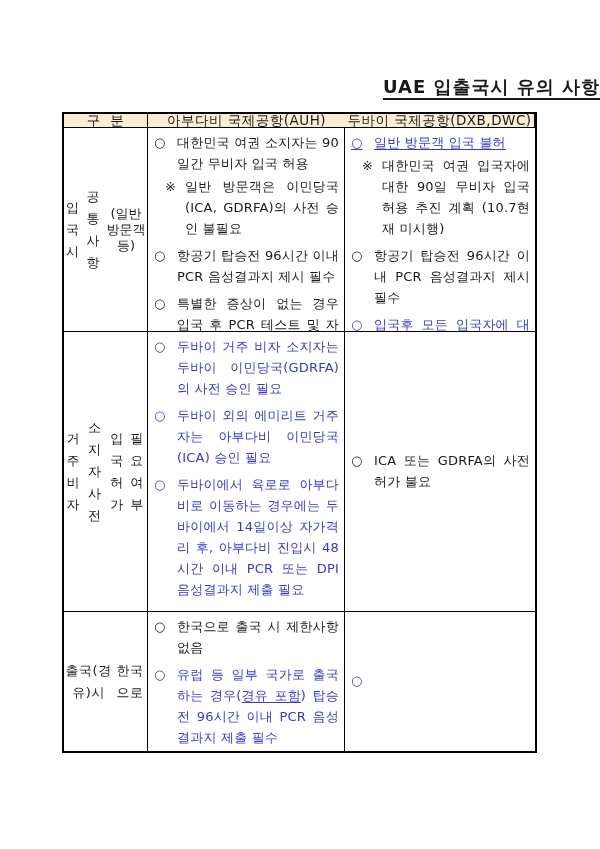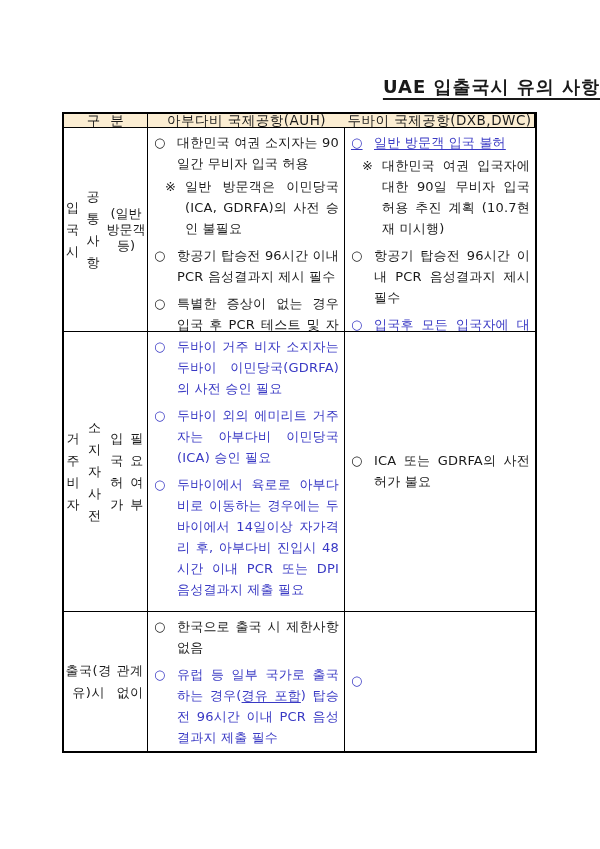--- a/index.html
+++ b/index.html
@@ -162,21 +162,21 @@
           <div class="item">
             <span class="marker">○</span>
             <span class="txt"><span class="">ICA 또는 GDRFA의 사전 허가 불요</span></span>
           </div>
         </div>
     </div>
 
     <div class="trow r3 last-row">
       <div class="cell cat">
           <div class="cat-line">출국(경유)시</div>
-          <div class="cat-line">관계없이</div>
+          <div class="cat-line">한국으로</div>
         </div>
       <div class="cell content">
           <div class="item">
             <span class="marker">○</span>
             <span class="txt"><span class="">한국으로 출국 시 제한사항 없음</span></span>
           </div>
           <div class="item blue">
             <span class="marker">○</span>
             <span class="txt"><span class="">유럽 등 일부 국가로 출국하는 경우(</span><span class="b ul">경유 포함</span><span class="">) 탑승 전 96시간 이내 PCR 음성결과지 제출 필수</span></span>
           </div>

